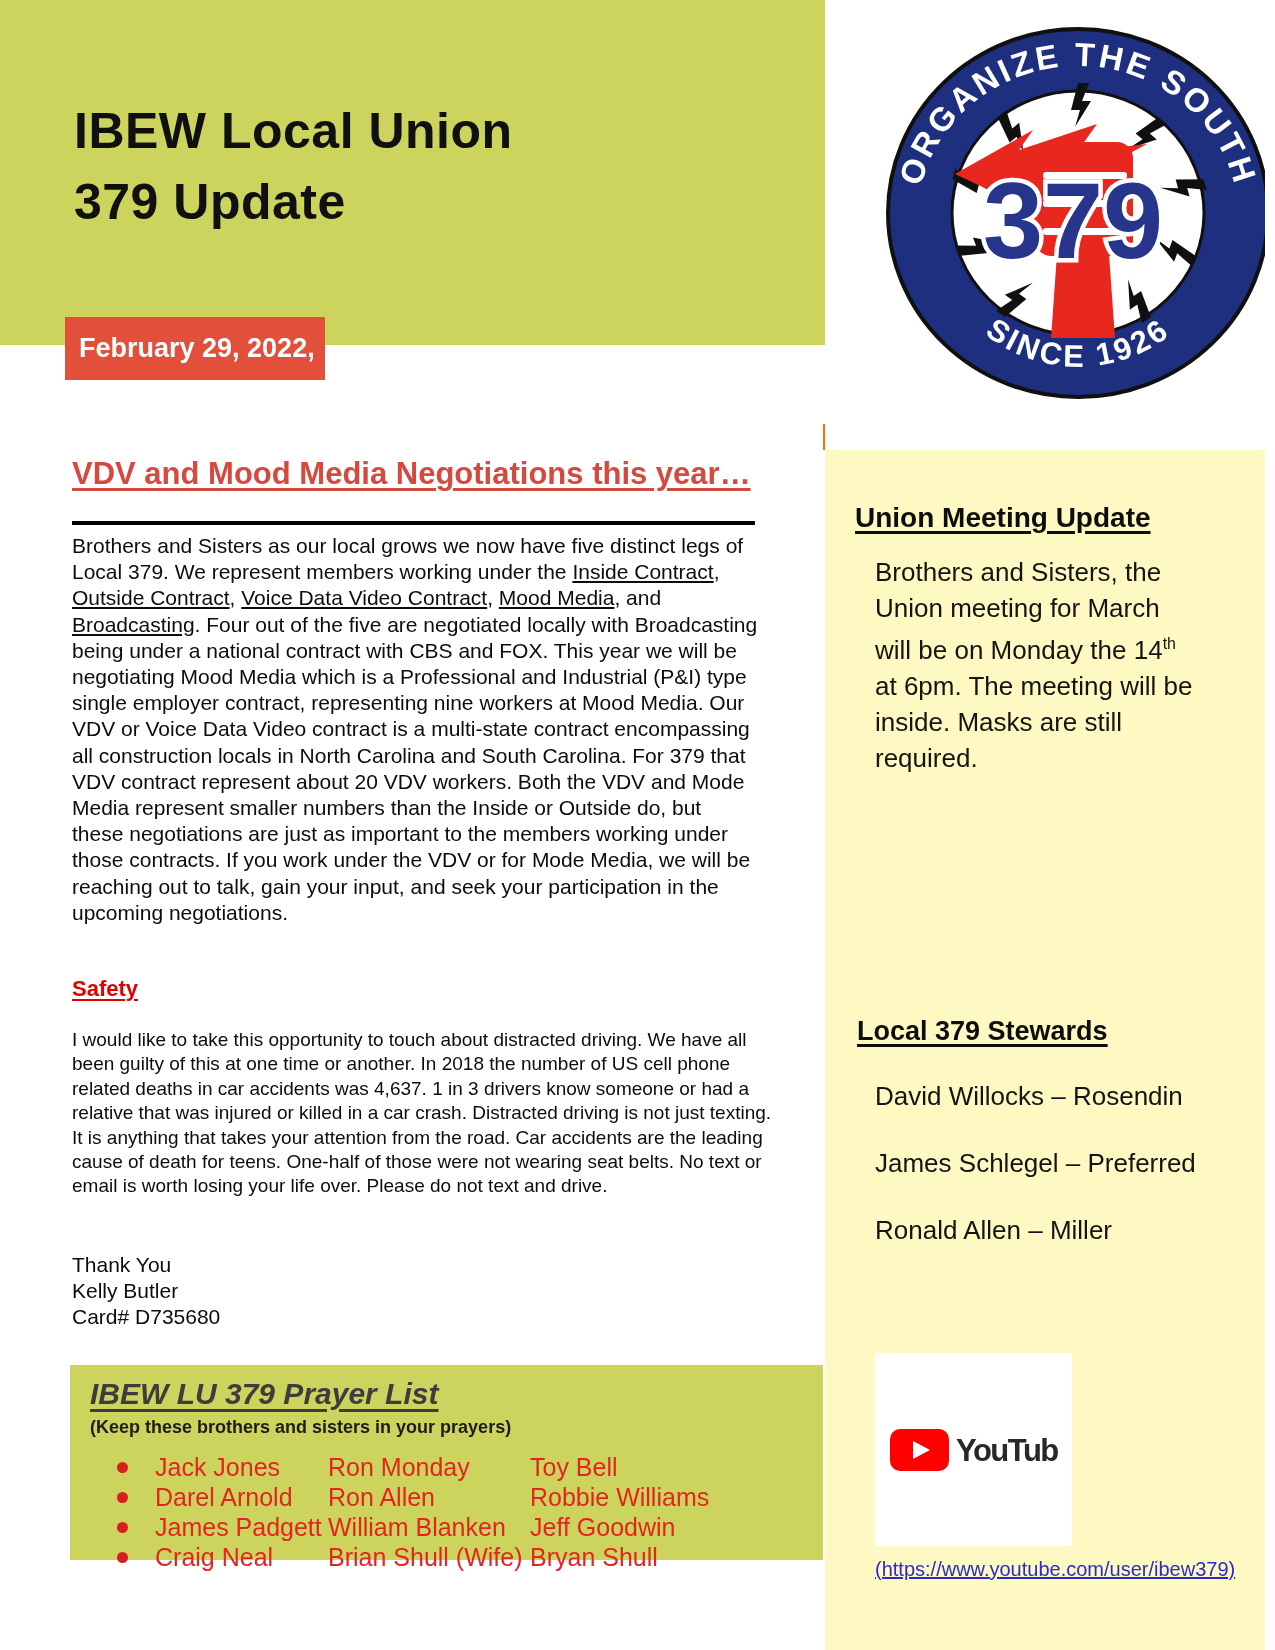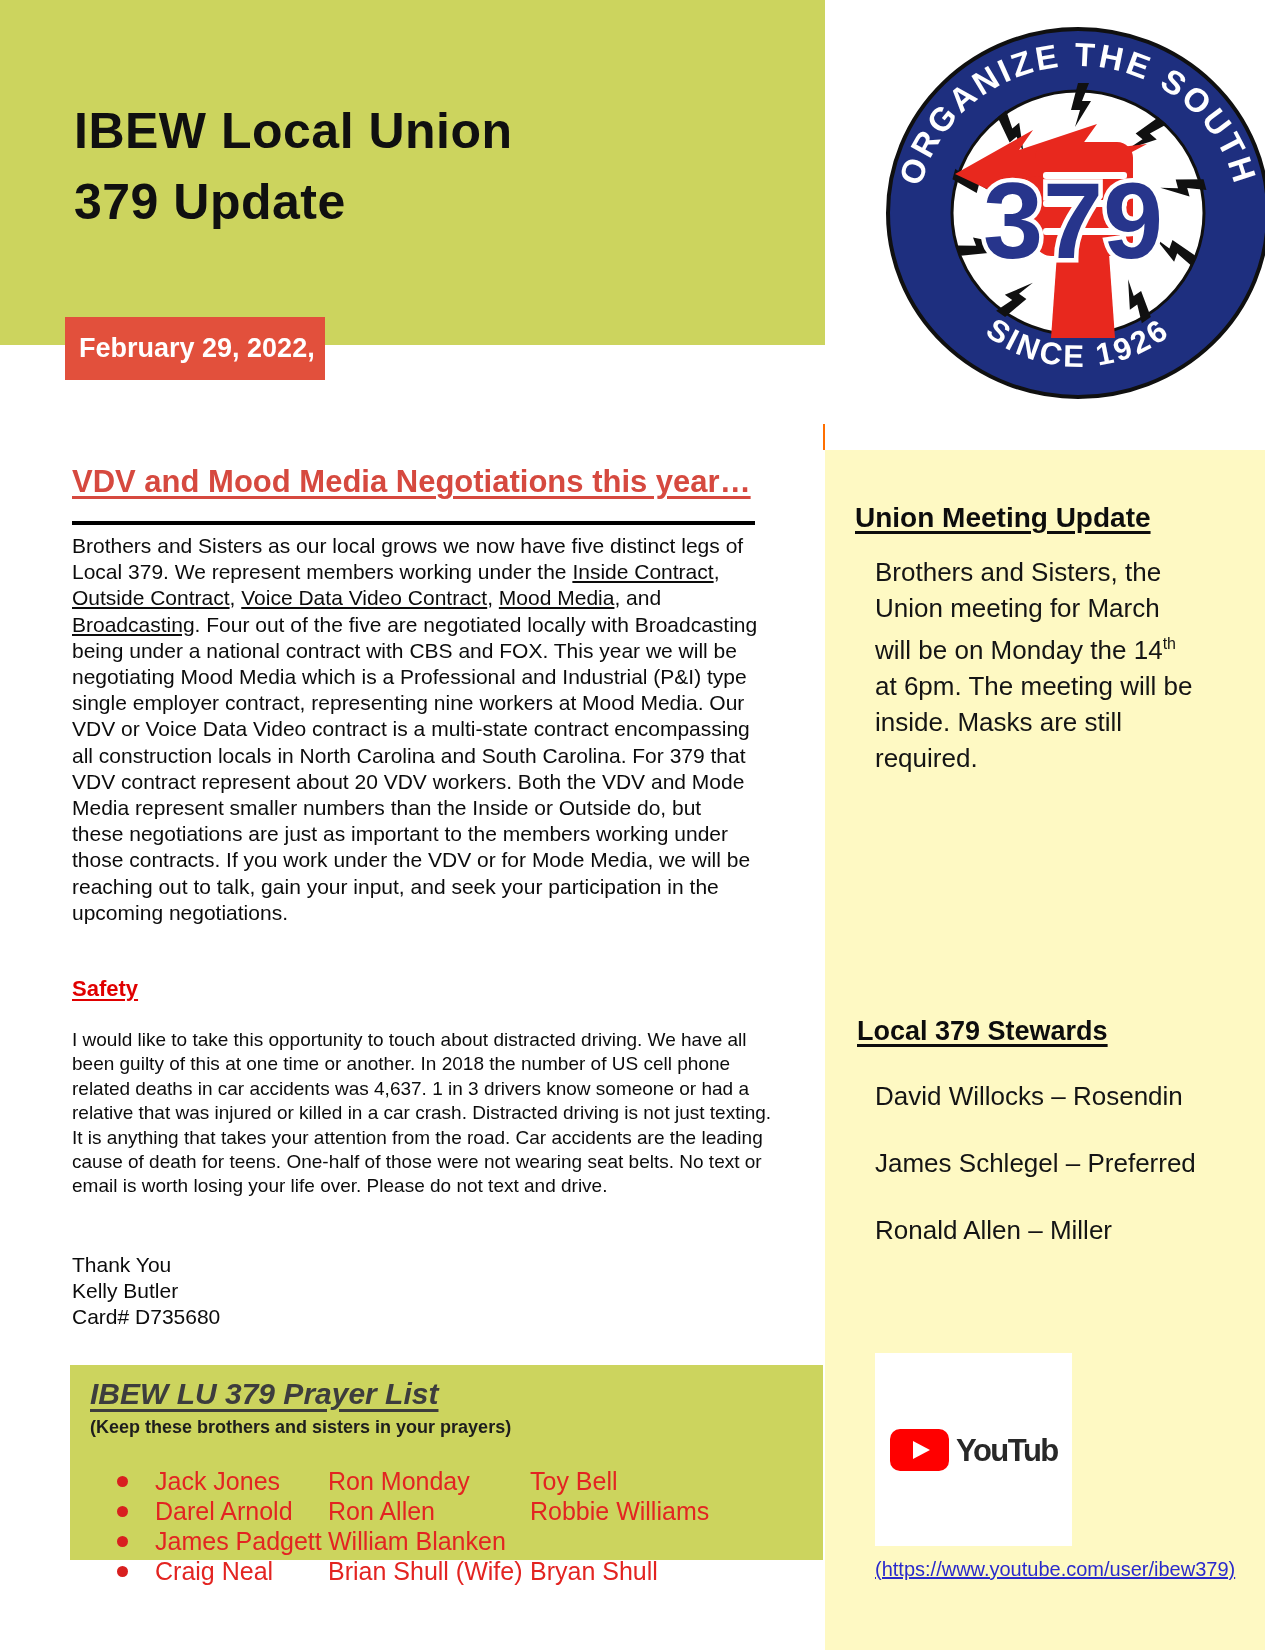--- a/index.html
+++ b/index.html
@@ -16,39 +16,39 @@
   .date-box{
     position:absolute;left:65px;top:317px;width:260px;height:63px;background:#e2503c;
     display:flex;align-items:center;box-sizing:border-box;padding-left:14px;
   }
   .date-box span{color:#fff;font-size:27px;font-weight:bold;}
   
   .logo{position:absolute;left:885px;top:26px;width:386px;height:374px;}
   
   .main-heading{
     position:absolute;left:72px;top:456px;font-size:31px;font-weight:bold;
-    color:#d6493f;text-decoration:underline;text-underline-offset:4px;text-decoration-thickness:3px;margin-top:8px;
+    color:#d6493f;text-decoration:underline;text-underline-offset:4px;text-decoration-thickness:3px;
   }
   .rule{position:absolute;left:72px;top:521px;width:683px;height:4px;background:#000;}
   .body1{position:absolute;left:72px;top:533px;width:686px;font-size:21px;line-height:26.2px;color:#0c0c0c;}
   .body1 .u{text-decoration:underline;}
   .safety-heading{
     position:absolute;left:72px;top:976px;font-size:22px;font-weight:bold;color:#e00000;
     text-decoration:underline;text-decoration-thickness:2px;text-underline-offset:3px;
   }
   .safety-text{position:absolute;left:72px;top:1028px;width:700px;font-size:19px;line-height:24.4px;color:#0c0c0c;}
   .signature{position:absolute;left:72px;top:1252px;font-size:21px;line-height:26px;white-space:pre-line;color:#0c0c0c;}
   
   .prayer{position:absolute;left:70px;top:1365px;width:753px;height:195px;background:#ccd45e;box-sizing:border-box;padding:12px 0 0 20px;}
   .prayer-title{
     font-size:30px;font-weight:bold;font-style:italic;color:#3d3d3d;
     text-decoration:underline;text-decoration-thickness:3px;text-underline-offset:5px;display:inline-block;
   }
   .prayer-subtitle{font-size:18px;font-weight:bold;color:#1d1d1d;margin-top:6px;}
-  .prayer-rows{margin-top:28px;}
+  .prayer-rows{margin-top:14px;}
   .prayer-row{display:grid;grid-template-columns:38px 173px 202px auto;align-items:center;height:30px;padding-left:27px;}
   .bullet{width:11px;height:11px;border-radius:50%;background:#d81f1f;}
   .pname{font-size:25px;color:#e32421;}
   
   .sidebar{position:absolute;left:825px;top:450px;width:450px;height:1200px;background:#fef9c3;}
   .sidebar-accent{position:absolute;left:823px;top:424px;width:2px;height:26px;background:#ff6f00;}
   .meeting-heading{
     position:absolute;left:30px;top:52px;font-size:28px;font-weight:bold;color:#0d0d0d;
     text-decoration:underline;text-decoration-thickness:3px;text-underline-offset:4px;
   }
@@ -168,20 +168,21 @@
       <div class="prayer-row">
         <span class="bullet"></span>
         <span class="pname">Darel Arnold</span>
         <span class="pname">Ron Allen</span>
         <span class="pname">Robbie Williams</span>
       </div>
       <div class="prayer-row">
         <span class="bullet"></span>
         <span class="pname">James Padgett</span>
         <span class="pname">William Blanken</span>
+        <span class="pname">Jeff Goodwin</span>
       </div>
       <div class="prayer-row">
         <span class="bullet"></span>
         <span class="pname">Craig Neal</span>
         <span class="pname">Brian Shull (Wife)</span>
         <span class="pname">Bryan Shull</span>
       </div>
     </div>
   </div>
 

